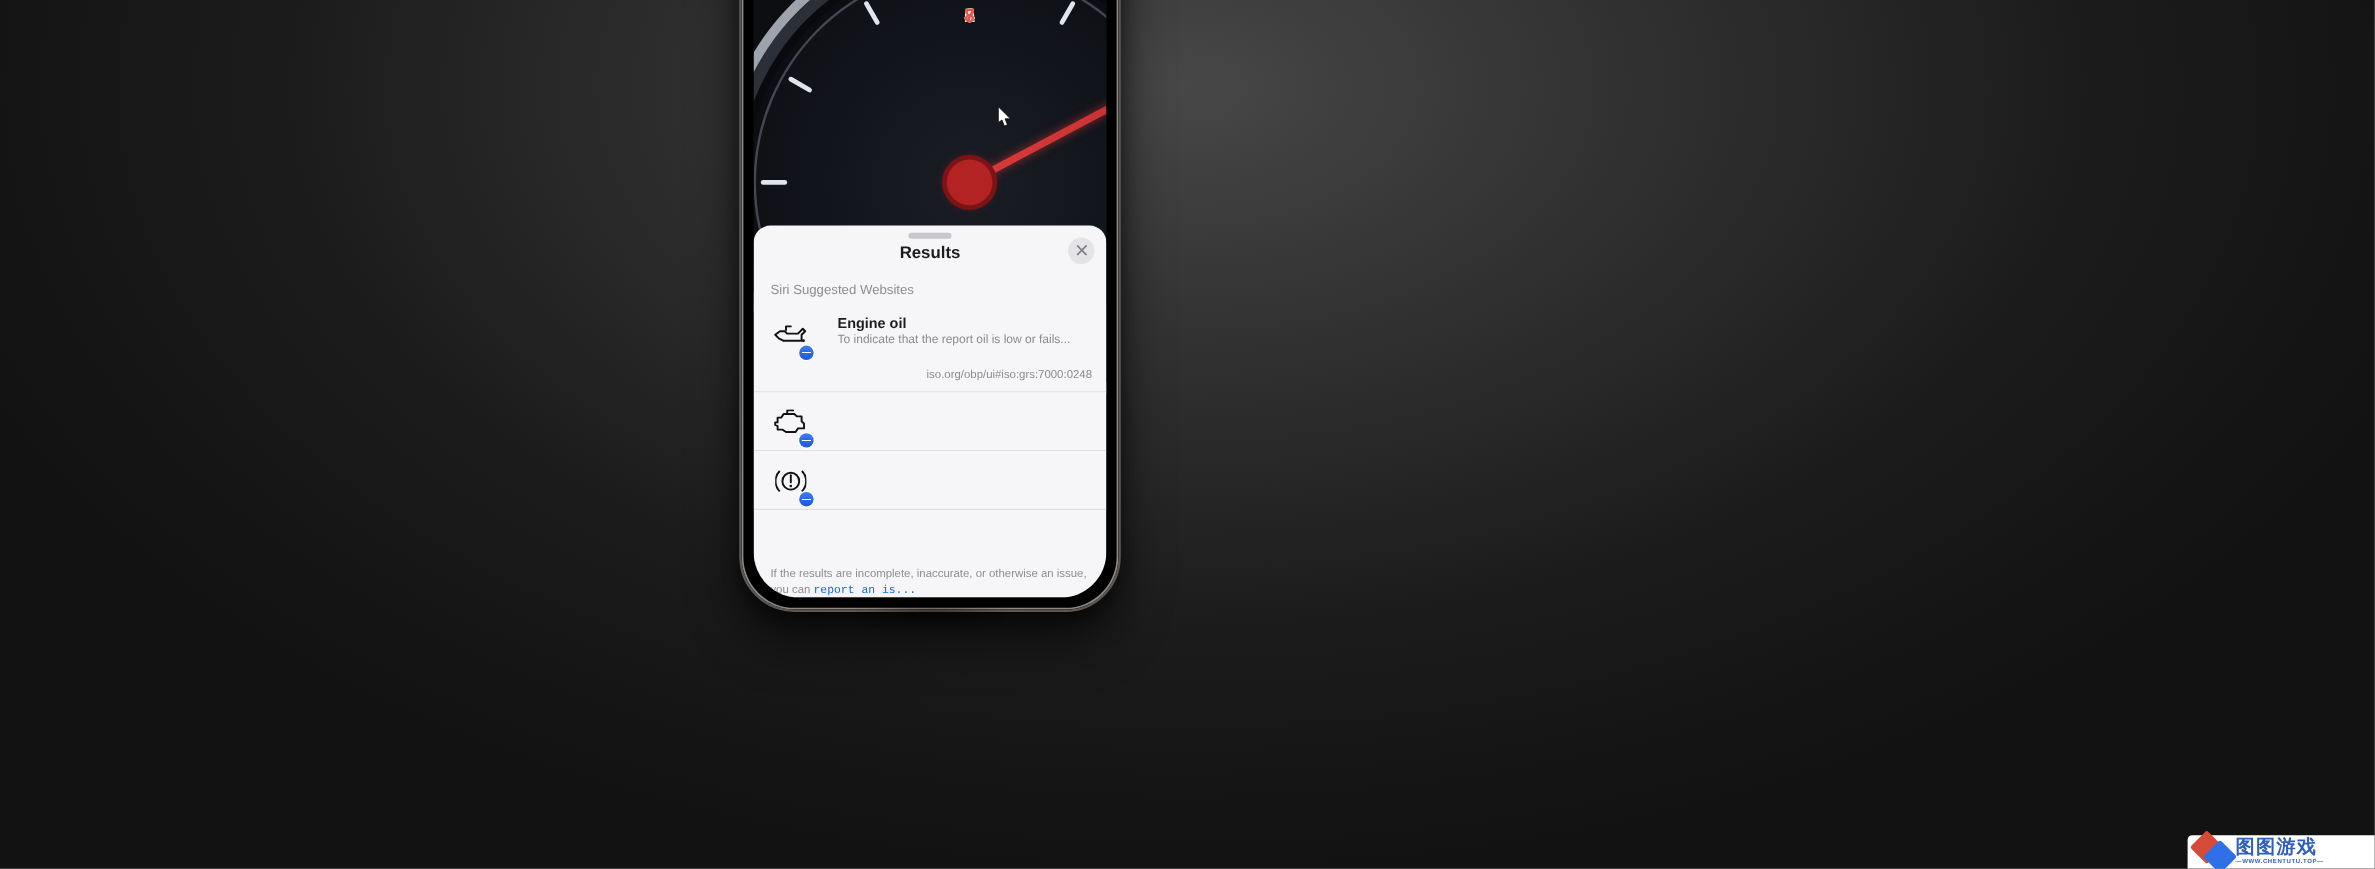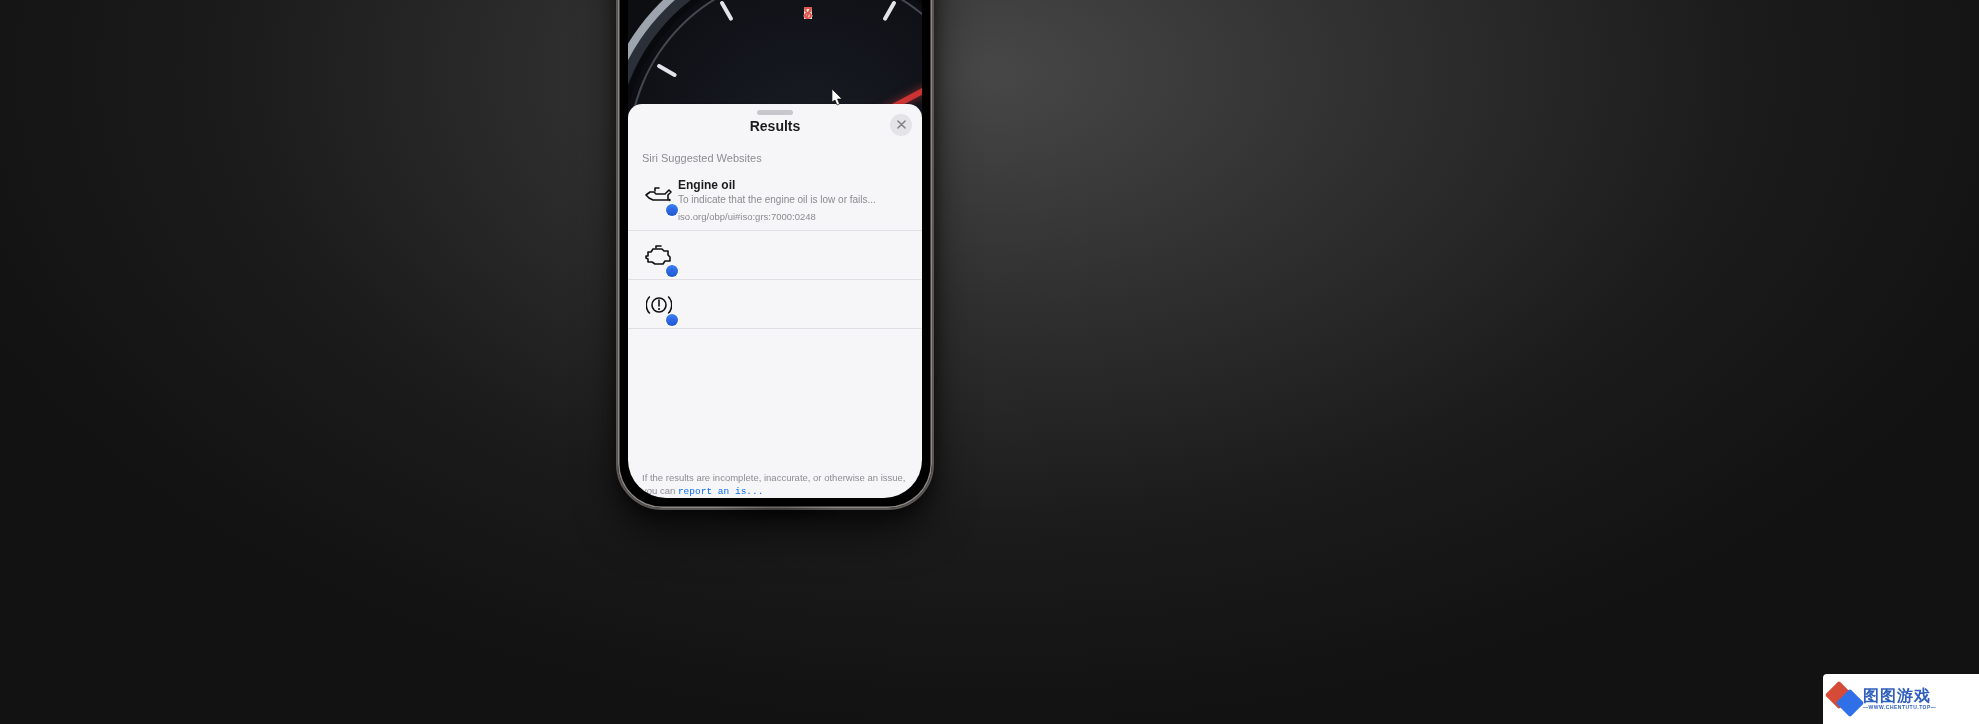--- a/index.html
+++ b/index.html
@@ -68,41 +68,41 @@
            transform-origin:50% 100%;
            background:linear-gradient(#c53030,#dc3b3b);
            border-radius:3px; box-shadow:0 0 8px rgba(221,59,59,.6);}
   .warning svg{display:block;}
   .warn-oil    { left:200px; top:306px;}
   .warn-engine { left:150px; top:346px;}
   .warn-batt   { left:218px; top:346px;}
 
   
   .sheet {
-    position:absolute; left:0; right:0; bottom:0; height:394px;
+    position:absolute; left:0; right:0; bottom:0; height:310px;
     background:#f6f6f8;
     border-top-left-radius:14px; border-top-right-radius:14px;
     box-shadow: 0 -1px 0 rgba(0,0,0,.05);
     display:flex; flex-direction:column;
   }
   .grabber{width:36px;height:4.5px;background:#c7c7cc;border-radius:3px;margin:6px auto 4px;}
   .sheet-header{position:relative;height:26px;}
   .sheet-title{text-align:center;font:600 14px/1 -apple-system,Arial;color:#1c1c1e;}
   .close-btn{
     position:absolute; right:10px; top:-5px;
     width:22px; height:22px; border-radius:50%;
     background:#e4e4e8; border:none; cursor:pointer;
     display:flex;align-items:center;justify-content:center;
     color:#8a8a8e; font:500 13px/1 Arial;
   }
   .close-btn svg{width:9px;height:9px;}
   .section-label{font:400 11px/1 -apple-system,Arial;color:#8d8d92;padding:8px 14px 6px;}
   .list{flex:1; overflow:hidden;}
   .row{
-    display:flex; align-items:flex-start; gap:2px;
+    display:flex; align-items:flex-start; gap:22px;
     padding:8px 12px 8px 14px;
     border-bottom:1px solid #e0e0e4;
     background:#f6f6f8;
     cursor:pointer;
   }
   .row:last-of-type{border-bottom:1px solid #e0e0e4;}
   .row .ico{position:relative;width:34px;height:30px;flex:none;display:flex;align-items:center;justify-content:center;margin-top:2px;}
   .row .ico .favicon{
     position:absolute; right:-2px; bottom:-6px;
     width:12px;height:12px;border-radius:50%;
@@ -112,31 +112,31 @@
   .row .ico .favicon::after{
     content:""; position:absolute; inset:2px;
     border-radius:50%;
     background:
       linear-gradient(transparent 45%,#fff 45% 55%,transparent 55%),
       radial-gradient(circle,#2f63e2 35%,transparent 36%);
   }
   .row .txt{flex:1;min-width:0;}
   .row .title{font:600 12px/1.2 -apple-system,Arial;color:#1c1c1e;margin-bottom:2px;}
   .row .desc {font:400 10px/1.2 -apple-system,Arial;color:#8b8b90;white-space:nowrap;overflow:hidden;text-overflow:ellipsis;}
-  .row .url  {font:400 9.5px/1.2 -apple-system,Arial;color:#8b8b90;margin-top:5px;white-space:nowrap;overflow:hidden;text-overflow:ellipsis;}
+  .row .url  {font:400 9.5px/1.2 -apple-system,Arial;color:#8b8b90;margin-top:17px;white-space:nowrap;overflow:hidden;text-overflow:ellipsis;text-align:right;}
   .foot{font:400 9.5px/1.3 -apple-system,Arial;color:#8d8d92;padding:7px 14px 0;}
   .foot a{color:#0a6bf5;text-decoration:none;font-family:Liberation Mono, monospace;}
   .cursor{
     position:absolute;width:12px;height:17px;z-index:5;
   }
 
   
   .wm{
     position:absolute; right:0; bottom:0;
-    width:156px; height:50px;
+    width:156px; height:28px;
     background:#fff;
     border-top-left-radius:4px;
     display:flex; align-items:center; gap:6px;
     padding:0 8px 0 6px;
   }
   .wm .logo{width:28px;height:28px;position:relative;flex:none;}
   .wm .logo .p1{position:absolute;width:20px;height:20px;left:0;top:0;background:#d64b37;transform:rotate(45deg);border-radius:2px;}
   .wm .logo .p2{position:absolute;width:20px;height:20px;left:11px;top:8px;background:#2f6fe8;transform:rotate(45deg);border-radius:2px;}
   .wm .zh{font:700 16px/1 "PingFang SC","Microsoft YaHei",sans-serif;color:#2f5fbc;letter-spacing:1px;}
   .wm .en{font:600 5px/1 Arial;color:#2f5fbc;letter-spacing:.5px;}
@@ -240,21 +240,21 @@
                 <g fill="none" stroke="#111" stroke-width="1.6" stroke-linecap="round" stroke-linejoin="round">
                   <path d="M2 9l4-3h4l2 2h9l4-4 2 2-3 3v5H9l-4-2-3-3z"></path>
                   <path d="M11 5V2h4"></path>
                   <circle cx="25.5" cy="14" r="1.2" fill="#111" stroke="none"></circle>
                 </g>
               </svg>
             <span class="favicon"></span>
           </div>
           <div class="txt">
             <div class="title">Engine oil</div>
-            <div class="desc">To indicate that the engine oil is low or fails...</div>
+            <div class="desc">To indicate that the report oil is low or fails...</div>
             <div class="url">iso.org/obp/ui#iso:grs:7000:0248</div>
           </div>
         </div>
 
         <div class="row">
           <div class="ico">
             <svg width="30" height="22" viewBox="0 0 30 22">
                 <g fill="none" stroke="#111" stroke-width="1.6" stroke-linecap="round" stroke-linejoin="round">
                   <path d="M4 11V7h3l2-3h9l2 2h4v4l2 2v4h-5l-2 3h-8l-3-2H4v-3l-2-1v-2z"></path>
                   <path d="M12 3V1h5"></path>

